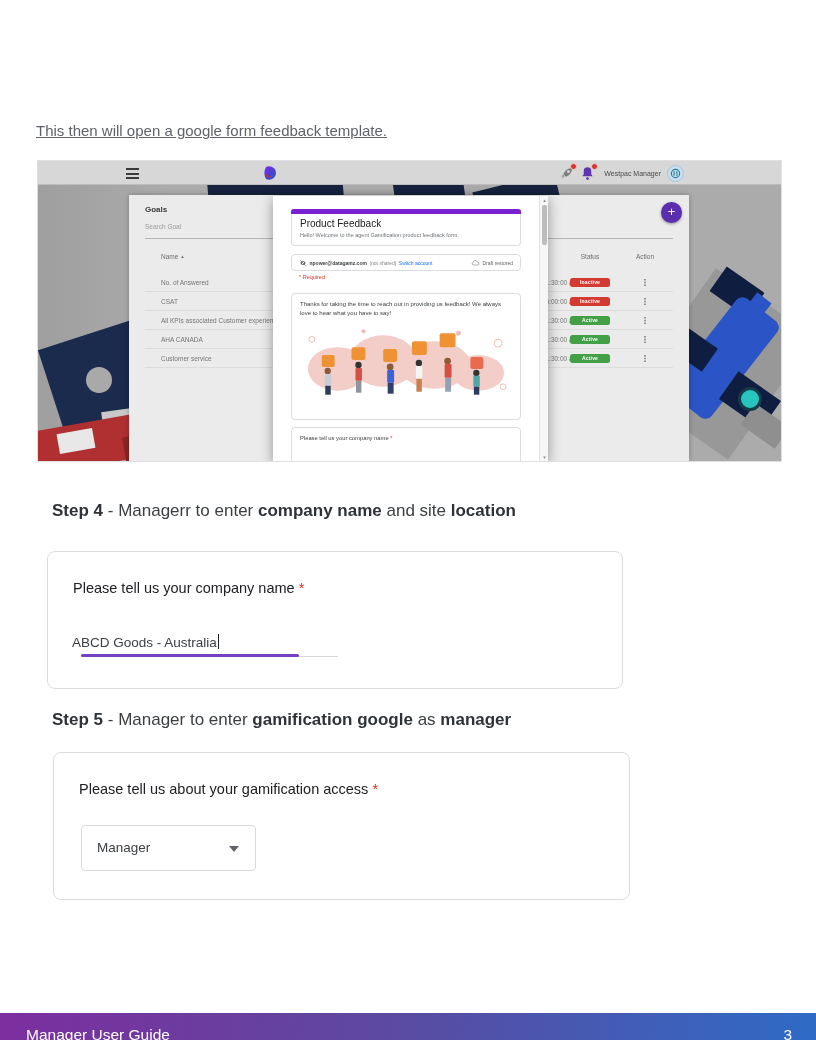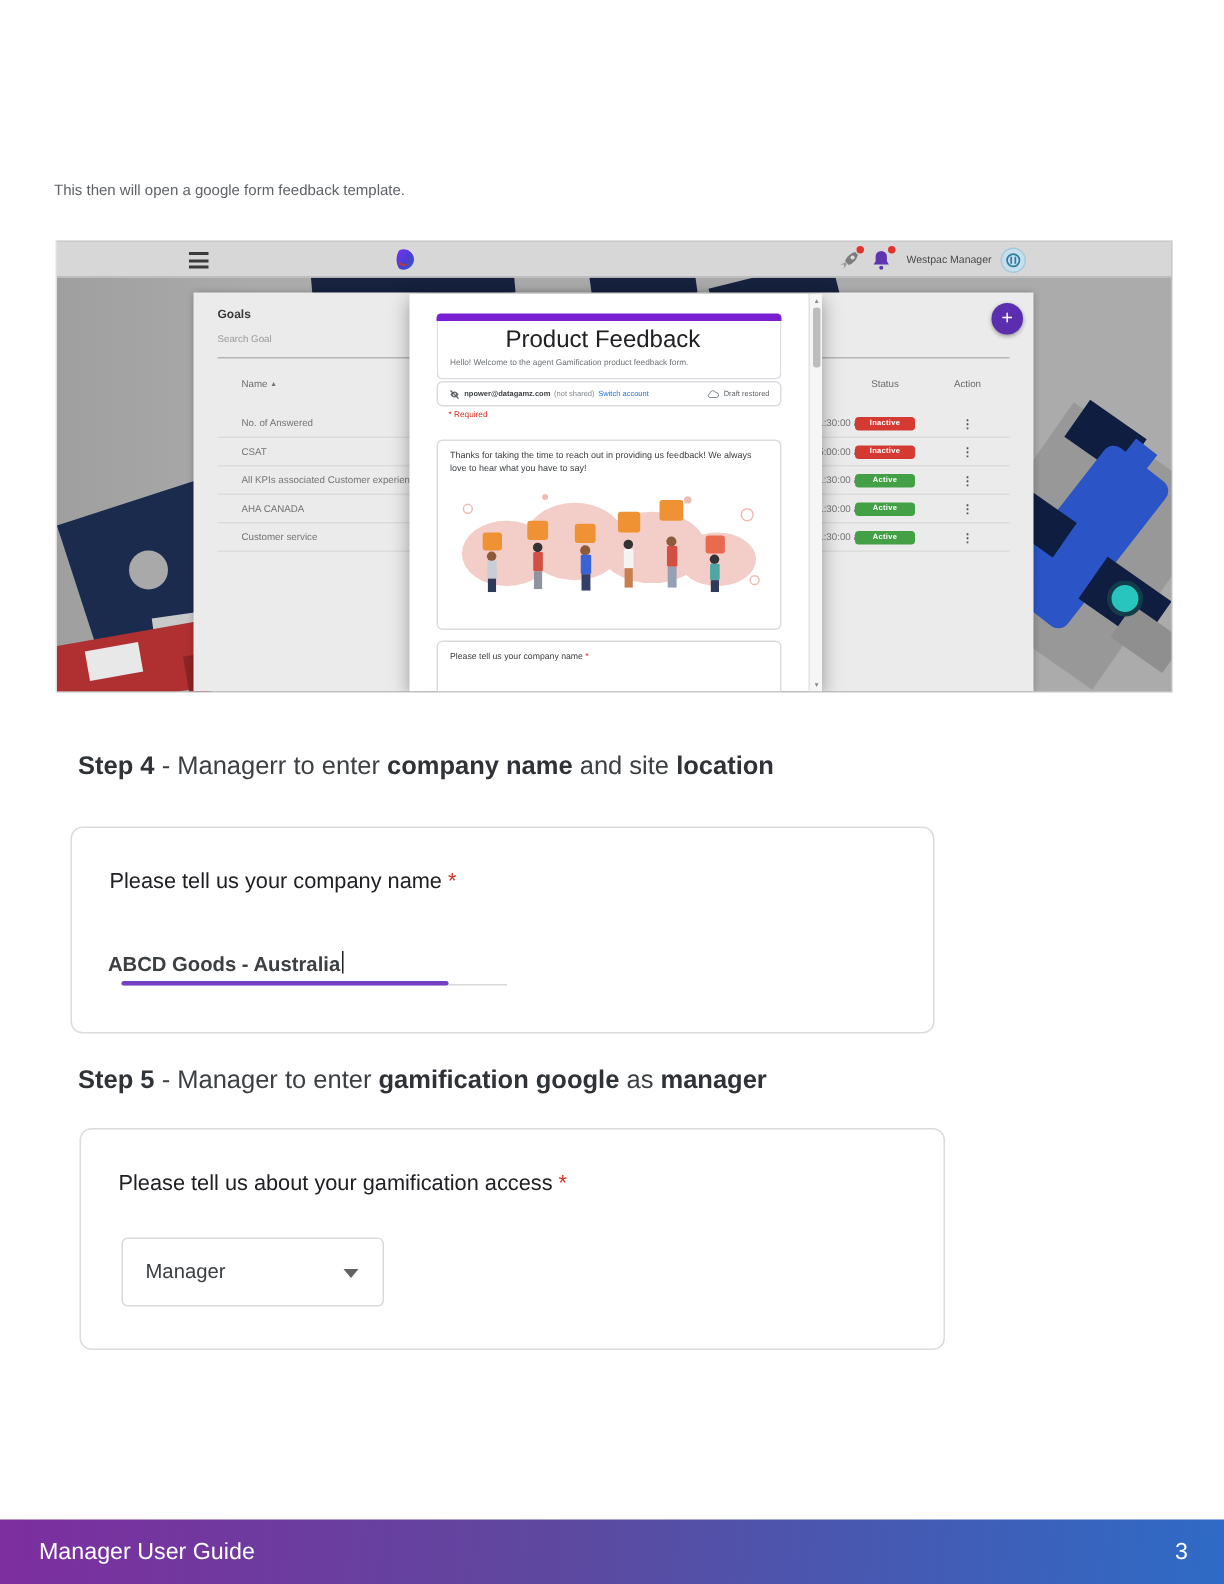--- a/index.html
+++ b/index.html
@@ -3,21 +3,21 @@
 <meta charset="utf-8">
 <style>
   * { margin:0; padding:0; box-sizing:border-box; }
   html,body { background:#fff; }
   body { font-family:"Liberation Sans", sans-serif; }
   .page { position:relative; width:816px; height:1056px; background:#fff; overflow:hidden; margin:0 auto; }
 
   
   .doc-title { position:absolute; left:36px; top:10px; width:706px; font-size:34px; line-height:47px;
                font-weight:400; color:#3f4349; letter-spacing:-0.2px; }
-  .doc-subtitle { position:absolute; left:36px; top:122px; font-size:10px; color:#5f6368; }
+  .doc-subtitle { position:absolute; left:36px; top:122px; font-size:15px; color:#5f6368;text-decoration:underline; }
   .step { position:absolute; left:52px; font-size:17px; color:#3c4043; }
   .step b { color:#2f3337; }
   .step-4 { top:501px; } .step-5 { top:710px; }
 
   
   .shot { position:absolute; left:38px; top:161px; width:743px; height:300px; overflow:hidden;
           box-shadow:0 0 0 1px rgba(0,0,0,0.12); background:#a9a9a9; }
   .shot-topbar { position:absolute; left:0; top:0; width:743px; height:24px; background:#d7d7d7;
                  border-bottom:1px solid #bdbdbd; z-index:5; }
   .hamburger { position:absolute; left:88px; top:7px; width:13px; cursor:default; }
@@ -60,52 +60,52 @@
   
   .gmodal { position:absolute; left:235px; top:11px; width:275px; height:265px; background:#fff;
             box-shadow:0 3px 12px rgba(0,0,0,0.38); }
   .fscroll { position:absolute; right:0; top:0; width:9px; height:100%; background:#f6f6f6; border-left:1px solid #e3e3e3; }
   .fthumb { position:absolute; left:2px; top:9px; width:5px; height:40px; background:#bdbdbd; border-radius:2px; }
   .farrow { position:absolute; left:0; width:9px; text-align:center; font-size:5px; color:#8a8a8a; }
   .farrow.up { top:1px; } .farrow.down { bottom:1px; }
   .fcard { position:absolute; left:18px; width:230px; background:#fff; border:1px solid #dadce0; border-radius:4px; }
   .fcard-a { top:13px; border-top:none; border-radius:0 0 4px 4px; padding:6px 8px 7px; }
   .fbar { position:absolute; left:18px; top:13px; width:230px; height:4.5px; background:#7b1fd2; border-radius:3px 3px 0 0; z-index:2; }
-  .ftitle { font-size:16px; color:#202124; margin-top:3px;margin-left:37px; }
+  .ftitle { font-size:10px; color:#202124; margin-top:3px; }
   .fhello { font-size:5.5px; color:#6e7377; margin-top:3px; }
   .fcard-a2 { top:58px; height:17px; display:flex; align-items:center; gap:2.5px; padding:0 7px; font-size:5px; }
   .femail { font-weight:700; color:#3c4043; }
   .fshared { color:#80868b; }
   .fswitch { color:#1a73e8; text-decoration:none; }
   .fspacer { flex:1; }
   .fdraft { color:#5f6368; }
   .frequired { position:absolute; left:26px; top:78px; font-size:5.5px; color:#d93025; }
   .fcard-b { top:97px; height:127px; padding:6px 8px; }
   .fthanks { font-size:6px; line-height:1.45; color:#3c4043; }
   .fillu { display:block; margin-top:3px; width:212px; height:82px; }
   .fcard-c { top:231px; height:45px; padding:7px 8px; font-size:5.8px; color:#3c4043; }
   .red { color:#d93025; }
 
   
   .qcard { position:absolute; background:#fff; border:1px solid #dadce0; border-radius:8px; }
   .qcard-1 { left:47px; top:551px; width:576px; height:138px;padding-left:44px; }
   .qcard-2 { left:53px; top:752px; width:577px; height:148px; }
   .qlabel { position:absolute; left:25px; top:28px; font-size:14.5px; color:#202124; }
-  .qvalue { position:absolute; left:24px; top:82px; font-size:13.5px; color:#3c4043;font-weight:bold; }
+  .qvalue { position:absolute; left:24px; top:82px; font-size:13.5px; color:#3c4043; }
   .caret { display:inline-block; width:1.5px; height:15px; background:#202124; vertical-align:-2px; margin-left:1px; }
   .u-gray { position:absolute; left:33px; top:104px; width:257px; height:1px; background:#d7d7d7; }
   .u-purple { position:absolute; left:33px; top:102px; width:218px; height:3px; background:#7440c4; border-radius:2px; }
   .qselect { position:absolute; left:27px; top:72px; width:175px; height:46px; border:1px solid #d6d9dd;
              border-radius:4px; background:#fff; }
   .qselect-val { position:absolute; left:15px; top:14px; font-size:13.5px; color:#3c4043; }
   .dd-caret { position:absolute; right:16px; top:20px; width:0; height:0;
               border-left:5px solid transparent; border-right:5px solid transparent; border-top:6px solid #5f6368; }
 
   
-  .footer { position:absolute; left:0; top:1013px; width:816px; height:43px;
+  .footer { position:absolute; left:0; top:1013px; width:816px; height:27px;
             background:linear-gradient(95deg,#7d2e9f 0%, #5e489f 45%, #2e6bc6 100%); }
   .footer-title { position:absolute; left:26px; line-height:43px; font-size:15.5px; color:#fff; }
   .footer-page { position:absolute; right:24px; line-height:43px; font-size:15.5px; color:#fff; }
 </style>
 </head>
 <body>
 
 <div class="page">
 
   <p class="doc-subtitle">This then will open a google form feedback template.</p>

